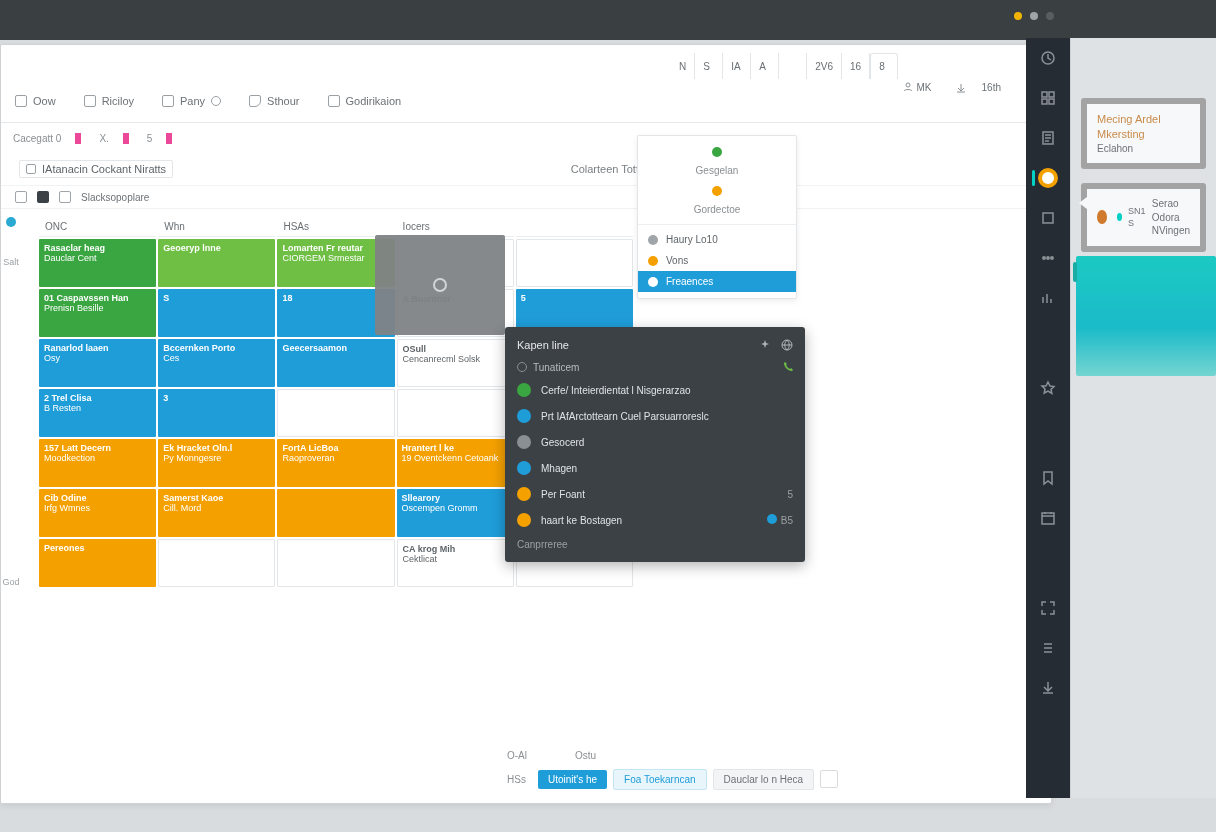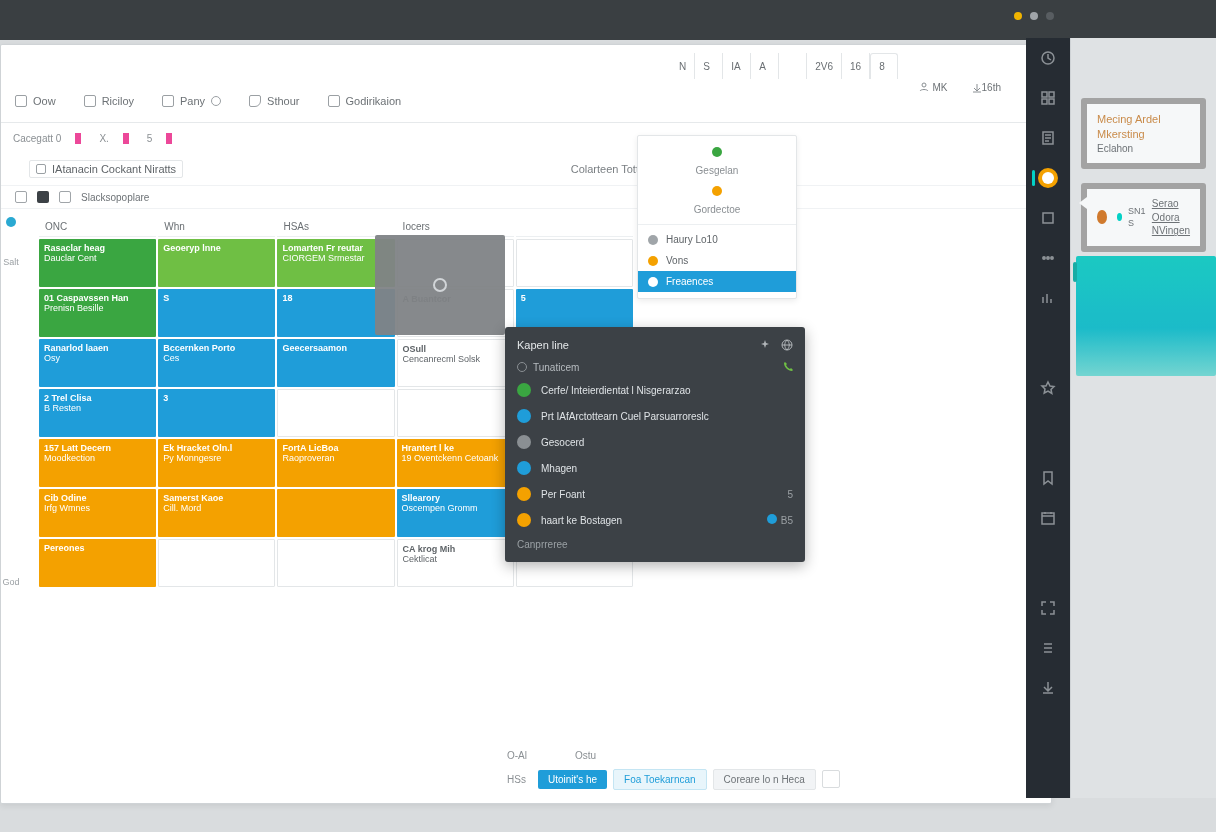--- a/index.html
+++ b/index.html
@@ -20,21 +20,21 @@
   
   .ribbon { position: absolute; top: 34px; left: 0; right: 0; height: 44px; border-bottom: 1px solid #e6e9eb; display: flex; align-items: center; padding: 0 14px; gap: 28px; }
   .ribbon .item { display: flex; align-items: center; gap: 6px; font-size: 11px; color: #6d7276; }
   .ribbon .ricon { width: 12px; height: 12px; border: 1px solid #9ba0a4; border-radius: 2px; display: inline-block; }
 
   
   .subbar { position: absolute; top: 78px; left: 0; right: 0; height: 30px; display: flex; align-items: center; padding: 0 12px; gap: 18px; font-size: 10px; color: #8a8f93; }
   .subbar span { border-right: 6px solid #ec4899; padding-right: 14px; }
 
   
-  .secrow { position: absolute; top: 108px; left: 14px; right: 0; height: 32px; display: flex; align-items: center; padding: 0 14px; gap: 60px; font-size: 11px; color: #5f6468; }
+  .secrow { position: absolute; top: 108px; left: 4px; right: 0; height: 32px; display: flex; align-items: center; padding: 0 14px; gap: 60px; font-size: 11px; color: #5f6468; }
   .secrow .cap { border: 1px solid #e3e6e8; padding: 2px 6px; border-radius: 2px; display: flex; align-items: center; gap: 6px; }
   .secrow .right { margin-left: auto; padding-right: 380px; color: #7a7f83; display: flex; align-items: center; gap: 8px;}
   .secrow .sqicon{width:10px;height:10px;border:1px solid #9aa0a4;border-radius:2px;display:inline-block;}
 
   
   .thirdrow { position: absolute; top: 140px; left: 0; right: 0; height: 24px; display: flex; align-items: center; padding: 0 14px; gap: 10px; font-size: 10px; color: #6d7276; border-top:1px solid #f0f2f4; border-bottom:1px solid #f0f2f4;}
   .thirdrow .micon{width:12px;height:12px;border:1px solid #a0a5a9;border-radius:2px;display:inline-block;}
 
   
   .cal-area { position: absolute; top: 164px; left: 0; width: 640px; bottom: 10px; padding: 8px 8px 8px 20px; }
@@ -150,21 +150,21 @@
   </div>
 
   <div style="position:absolute;top:36px;right:12px;display:flex;gap:24px;align-items:center;font-size:10px;color:#6d7276;">
     <span style="display:flex;align-items:center;gap:4px;">
         <svg width="10" height="10">
           <circle cx="5" cy="3" r="2" fill="none" stroke="#8a8f93"></circle>
           <path d="M1 9c1-2 7-2 8 0" fill="none" stroke="#8a8f93"></path>
         </svg>
         <span>MK</span>
       </span>
-    <span style="display:flex;align-items:flex-end;gap:0;">
+    <span style="display:flex;align-items:flex-end;gap:16px;">
         <svg width="10" height="10">
           <path d="M5 1v6M2 5l3 3 3-3M1 9h8" fill="none" stroke="#8a8f93"></path>
         </svg>
         <span>16th</span>
       </span>
     <span><svg width="14" height="10">
           <path d="M4 8a3 3 0 010-6c1 0 1 0 1 0a3 3 0 016 1 2 2 0 010 5z" fill="#6fbf44"></path>
         </svg></span>
   </div>
 
@@ -392,21 +392,21 @@
   </div>
 
   <div class="footer">
     <span class="label">O-Al</span>
     <span class="label" style="margin-left:30px;">Ostu</span>
   </div>
   <div class="footer" style="bottom:10px;">
     <span class="label">HSs</span>
     <span class="btn1">Utoinit's he</span>
     <span class="btn2">Foa Toekarncan</span>
-    <span class="btn3">Coreare lo n Heca</span>
+    <span class="btn3">Dauclar lo n Heca</span>
     <span class="sq"></span>
   </div>
 
 </div>
 
 <div class="rail">
   <div class="ri">
       <svg width="16" height="16">
         <circle cx="8" cy="8" r="6"></circle>
         <path d="M8 4v4l3 2"></path>
@@ -484,18 +484,18 @@
 
 <div class="notif">
   <div class="card">
     <div class="t1">Mecing Ardel Mkersting</div>
     <div>Eclahon</div>
   </div>
   <div class="card row">
     <span class="avatar"></span>
     <span class="dot"></span>
     <span style="font-size:9px;">SN1 S</span>
-    <span style="flex:1;text-decoration:underline;">Serao Odora NVingen</span>
+    <span style="flex:1;">Serao Odora NVingen</span>
   </div>
   <div class="teal">
       <span class="handle"></span>
     </div>
 </div>
 
 </body></html>

